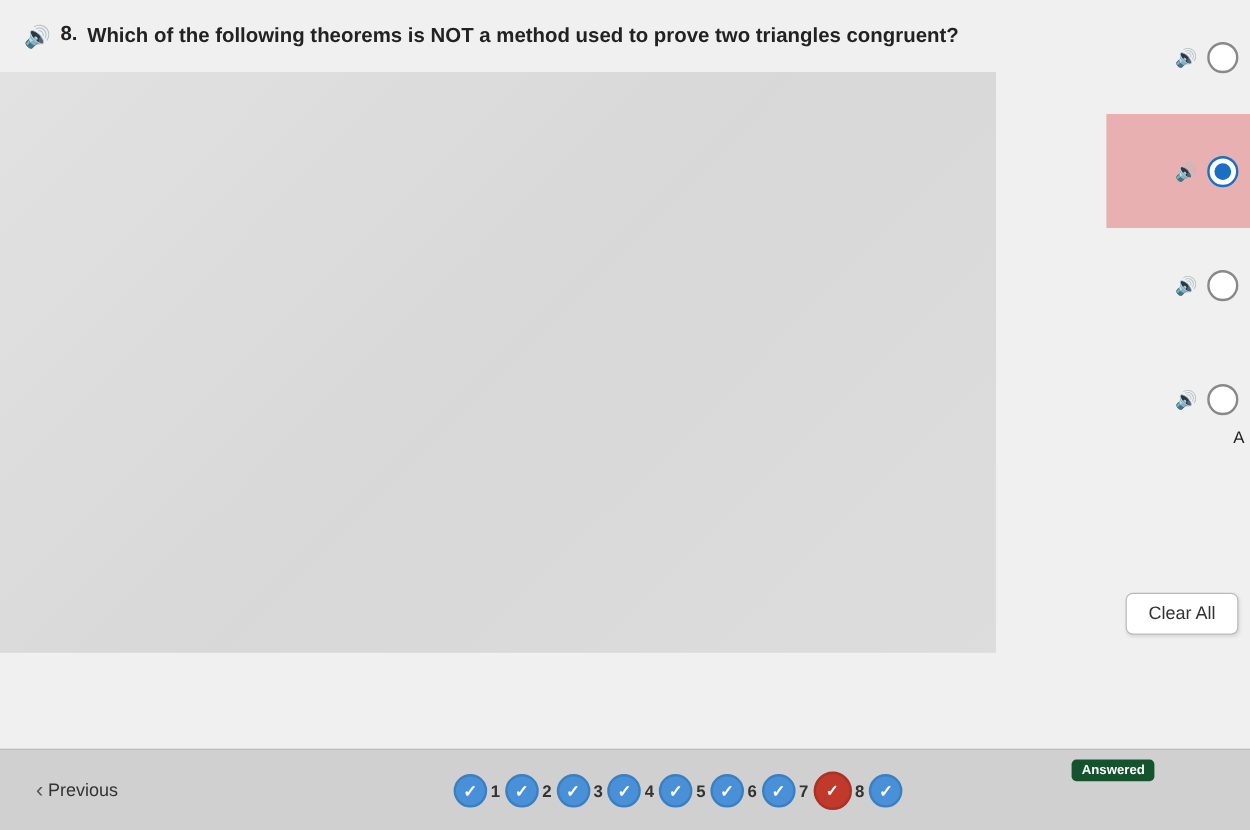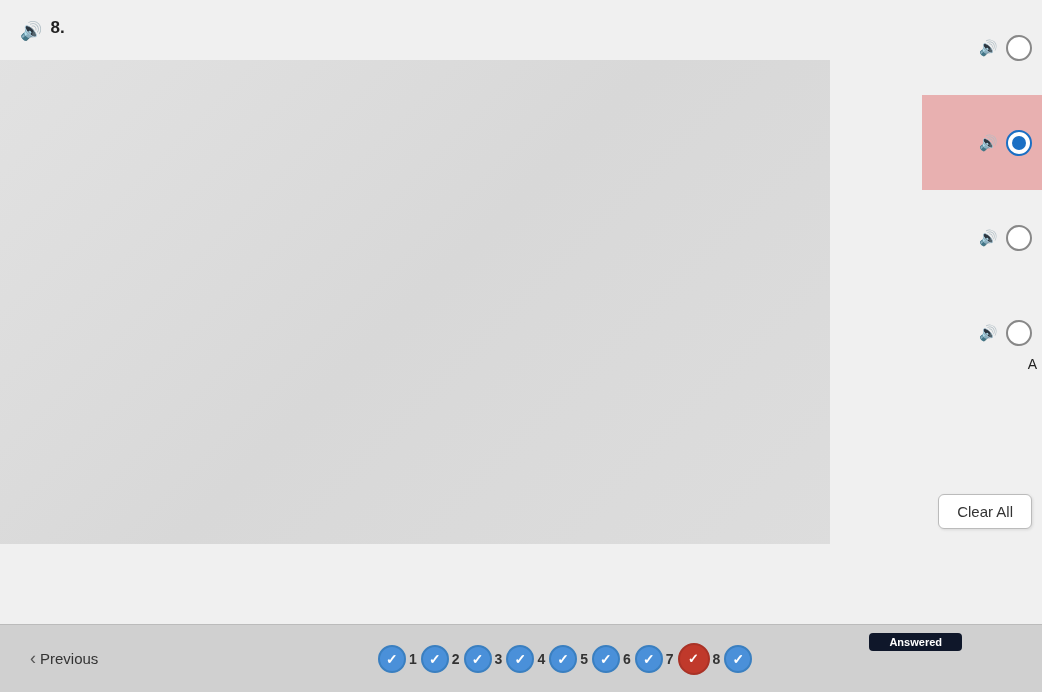--- a/index.html
+++ b/index.html
@@ -209,25 +209,25 @@
     .page-num {
       font-size: 14px;
       color: #333;
       font-weight: bold;
     }
 
     .answered-badge {
       position: absolute;
       right: 80px;
       top: 8px;
-      background: #0f172a;
+      background: #14532d;
       color: white;
       font-size: 11px;
       font-weight: bold;
-      padding: 3px 20px;
+      padding: 3px 8px;
       border-radius: 4px;
     }
 
     
     .bg-image {
       position: absolute;
       left: 0;
       top: 60px;
       width: 830px;
       height: calc(100% - 140px);
@@ -237,20 +237,21 @@
   </style>
 </head>
 <body>
 
 <div class="main-content">
 
   <div class="question-area">
     <div class="question-header">
       <span class="audio-icon">🔊</span>
       <span class="question-number">8.</span>
+      <span class="question-text">Which of the following theorems is NOT a method used to prove two triangles congruent?</span>
     </div>
 
     <div class="bg-image"></div>
 
     <div class="answer-panel">
 
       <div class="answer-option">
         <span class="audio-small">🔊</span>
         <div class="radio-circle"></div>
       </div>

